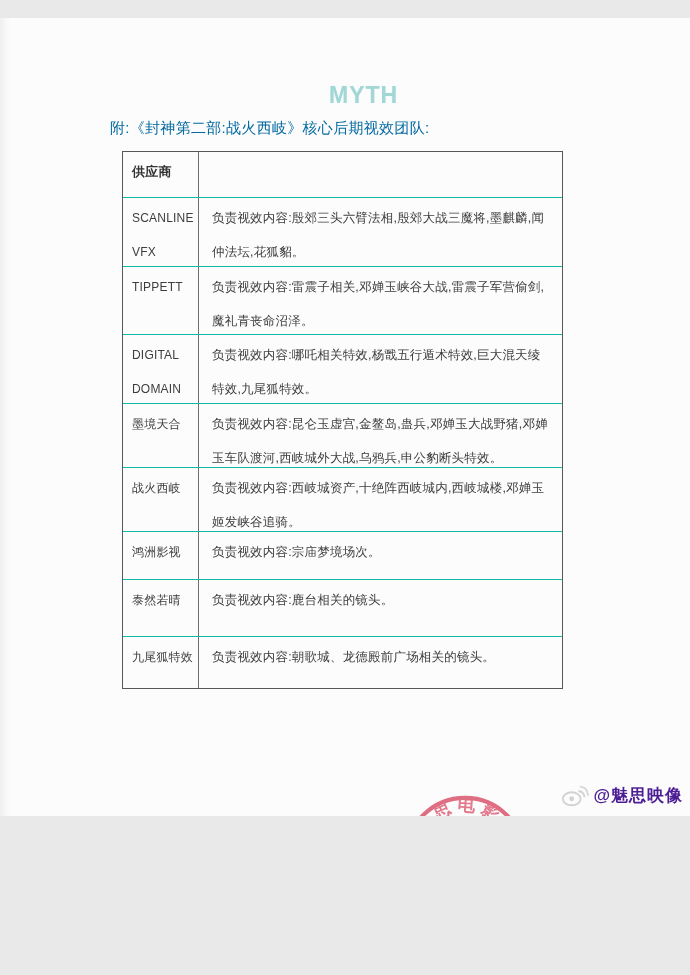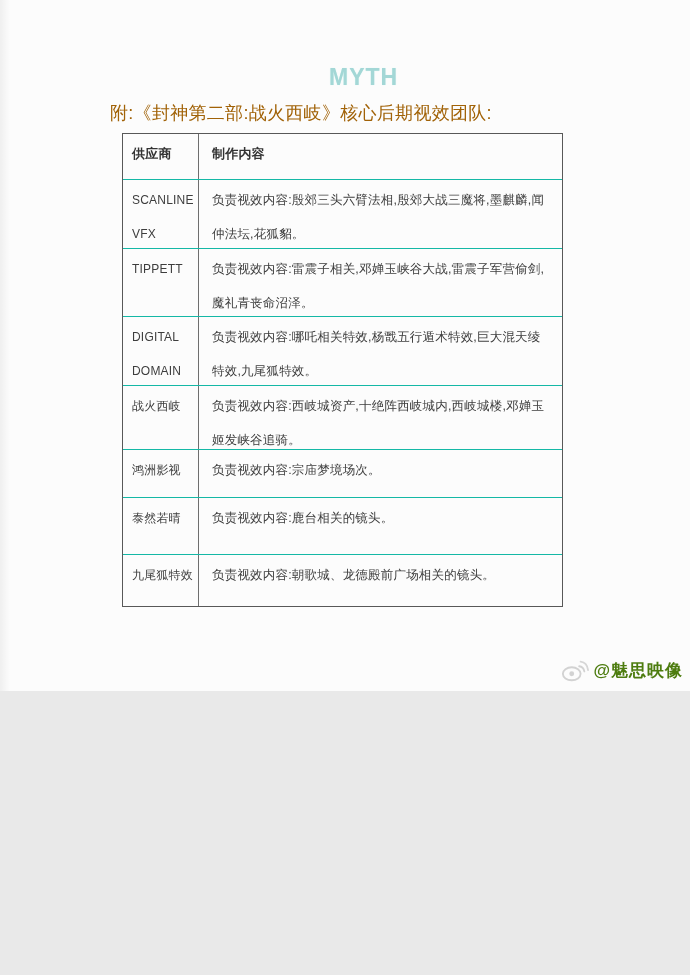--- a/index.html
+++ b/index.html
@@ -1,59 +1,59 @@
 <!DOCTYPE html>
 <html><head>
 <meta charset="utf-8">
 <style>
   * { margin:0; padding:0; box-sizing:border-box; }
   html,body { background:#e9e9e9; }
   .page {
-    position:relative; width:690px; height:691px; margin:0 auto;
+    position:relative; width:690px; height:798px; margin:18px auto;
     background:#fcfcfc; overflow:hidden;
     font-family:"Liberation Sans","DejaVu Sans",sans-serif; color:#3d3d3d;
   }
   .page::before { 
     content:""; position:absolute; left:0; top:0; bottom:0; width:10px;
     background:linear-gradient(to right, rgba(0,0,0,0.05), rgba(0,0,0,0));
     pointer-events:none;
   }
   .myth {
     position:absolute; left:329px; top:64px; width:70px;
     font-size:23px; font-weight:bold; letter-spacing:1px;
     color:#9fd6d4; opacity:.95; text-shadow:0 0 1px #c9eceb;
   }
   .caption {
     position:absolute; left:110px; top:101px;
-    font-size:18px; color:#a16207; letter-spacing:.3px;
+    font-size:15px; color:#0369a1; letter-spacing:.3px;
   }
   .tbl {
     position:absolute; left:122px; top:133px; width:441px;
     border:1.5px solid #585858; background:transparent;
   }
   .row { display:flex; border-top:1px solid #14b8a6; overflow:hidden; }
-  .row:first-child { border-top:none; }
+  .row:first-child { border-top:none;flex-direction:column; }
   .c1 {
     width:76px; flex:0 0 76px; border-right:1px solid #6e6e6e;
     padding:3px 3px 0 9px; font-size:12px; line-height:34px;
     letter-spacing:.2px; overflow:hidden;
   }
   .c2 {
     flex:1; padding:3px 9px 0 13px; font-size:12.5px;
     line-height:34px; overflow:hidden; letter-spacing:.2px;
   }
   .hdr .c1, .hdr .c2 { font-weight:bold; font-size:13px; color:#333; }
   .stamp {
     position:absolute; left:391px; top:765px; width:148px; height:148px;
     mix-blend-mode:multiply; opacity:.9;
   }
   .wb-mark {
     position:absolute; right:7px; bottom:9px;
     display:flex; align-items:flex-end; gap:4px;
-    color:#4d7c0f; font-size:17px; font-weight:bold; letter-spacing:1px;
+    color:#4c1d95; font-size:17px; font-weight:bold; letter-spacing:1px;
   }
 </style>
 </head>
 <body>
 
 <div class="page">
 
   <div class="myth">MYTH</div>
 
   <div class="caption">附:《封神第二部:战火西岐》核心后期视效团队:</div>
@@ -67,20 +67,24 @@
       <div class="c1">SCANLINE VFX</div>
       <div class="c2">负责视效内容:殷郊三头六臂法相,殷郊大战三魔将,墨麒麟,闻仲法坛,花狐貂。</div>
     </div>
     <div class="row" style="height:68px">
       <div class="c1">TIPPETT</div>
       <div class="c2">负责视效内容:雷震子相关,邓婵玉峡谷大战,雷震子军营偷剑,魔礼青丧命沼泽。</div>
     </div>
     <div class="row" style="height:69px">
       <div class="c1">DIGITAL DOMAIN</div>
       <div class="c2">负责视效内容:哪吒相关特效,杨戬五行遁术特效,巨大混天绫特效,九尾狐特效。</div>
+    </div>
+    <div class="row" style="height:64px">
+      <div class="c1">墨境天合</div>
+      <div class="c2">负责视效内容:昆仑玉虚宫,金鳌岛,蛊兵,邓婵玉大战野猪,邓婵玉车队渡河,西岐城外大战,乌鸦兵,申公豹断头特效。</div>
     </div>
     <div class="row" style="height:64px">
       <div class="c1">战火西岐</div>
       <div class="c2">负责视效内容:西岐城资产,十绝阵西岐城内,西岐城楼,邓婵玉姬发峡谷追骑。</div>
     </div>
     <div class="row" style="height:48px">
       <div class="c1">鸿洲影视</div>
       <div class="c2">负责视效内容:宗庙梦境场次。</div>
     </div>
     <div class="row" style="height:57px">

